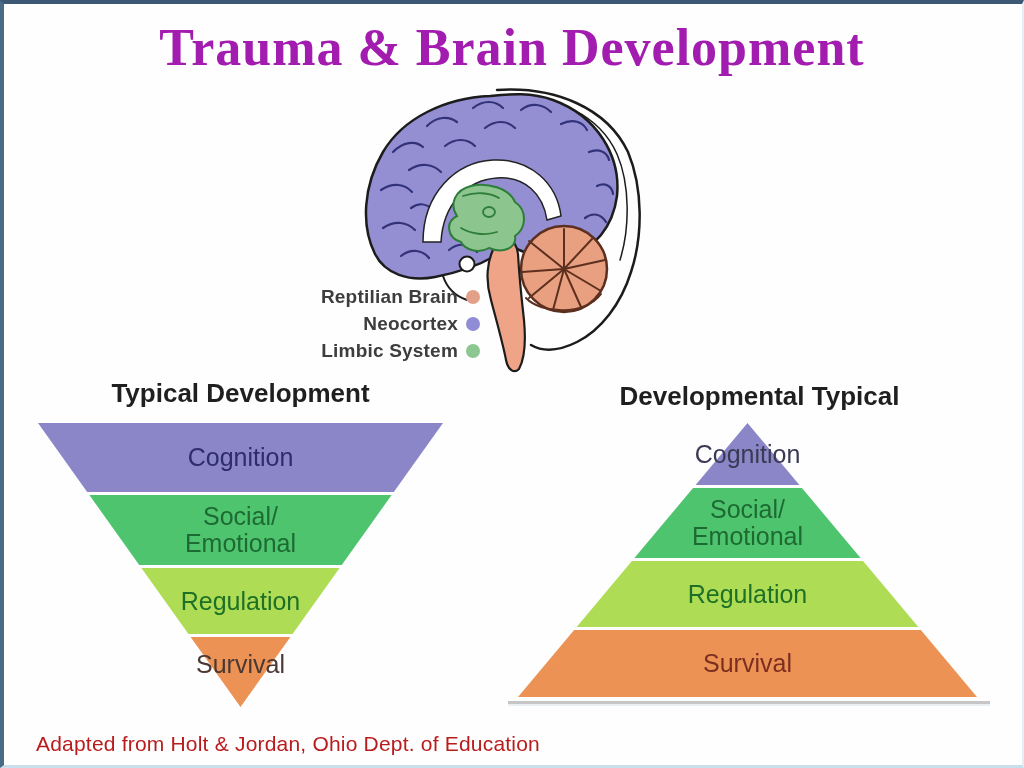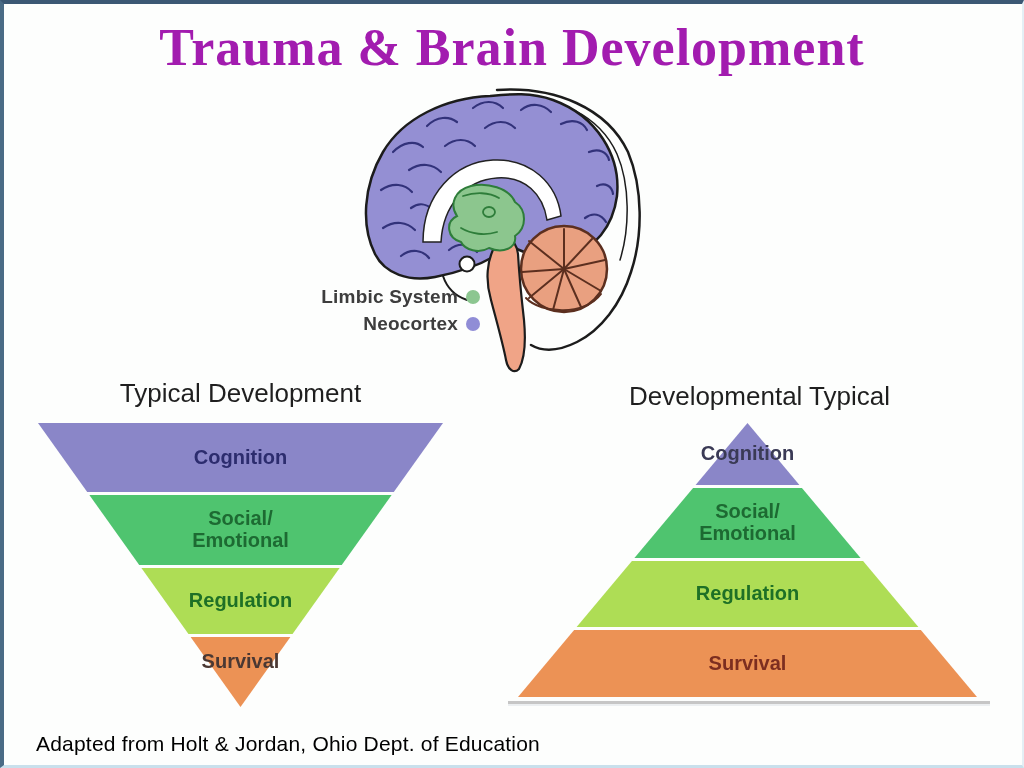--- a/index.html
+++ b/index.html
@@ -10,35 +10,35 @@
   }
   .frame{position:absolute;inset:0;pointer-events:none;
     border-top:4px solid #3c5874;border-left:4px solid #4a6b85;
     border-bottom:3px solid #c9e0ec;border-right:2px solid #e4eff5;z-index:50;}
   .title{
     position:absolute;top:18px;left:0;width:1024px;text-align:center;
     font-family:"Liberation Serif", serif;font-weight:bold;font-size:52px;
     letter-spacing:1px;color:#a21caf;
   }
   .pyr-heading{
-    position:absolute;text-align:center;font-weight:normal;font-size:26px;color:#1f1f1f;
+    position:absolute;text-align:center;font-weight:bold;font-size:26px;color:#1f1f1f;
   }
   .pyramid{position:absolute;}
   .band{position:absolute;left:0;width:100%;}
   .band .bg{position:absolute;inset:0;}
   .band-label{
     position:absolute;inset:0;display:flex;align-items:center;justify-content:center;
-    font-size:20px;font-weight:700;line-height:1.08;text-align:center;white-space:pre-line;
+    font-size:25px;font-weight:400;line-height:1.08;text-align:center;white-space:pre-line;
   }
   .legend{position:absolute;left:280px;top:283px;width:200px;}
   .legend-row{display:flex;align-items:center;justify-content:flex-end;gap:8px;height:27px;}
   .legend-label{font-weight:bold;font-size:19px;color:#3d3d3d;letter-spacing:0.2px;}
   .legend-dot{width:14px;height:14px;border-radius:50%;flex:0 0 auto;}
   .footer{
-    position:absolute;left:36px;top:732px;font-size:21px;color:#000000;letter-spacing:0.2px;
+    position:absolute;left:36px;top:732px;font-size:21px;color:#b91c1c;letter-spacing:0.2px;
   }
   .baseline{position:absolute;left:508px;top:701px;width:482px;height:3px;
     background:#c6c6c6;border-bottom:2px solid #eceff1;}
   .brain-svg{position:absolute;left:345px;top:88px;width:300px;height:290px;}
 </style>
 </head>
 <body>
 
 <div class="frame"></div>
 
@@ -98,26 +98,30 @@
     <path d="M 118 108 C 130 104, 144 104, 154 110" fill="none" stroke="#2e7d3a" stroke-width="1.8" stroke-linecap="round"></path>
     <path d="M 116 140 C 126 146, 140 148, 152 144" fill="none" stroke="#2e7d3a" stroke-width="1.8" stroke-linecap="round"></path>
   </g>
 
   <path d="M 98 188 C 102 200, 110 208, 122 212" fill="none" stroke="#1c1c1c" stroke-width="2" stroke-linecap="round"></path>
   <circle cx="122" cy="176" r="7.5" fill="#ffffff" stroke="#1c1c1c" stroke-width="2"></circle>
 </svg>
 
 <div class="legend">
   <div class="legend-row">
-    <span class="legend-label">Limbic System</span>
-    <span class="legend-dot" style="background: rgb(140, 198, 144);"></span>
+    <span class="legend-label">Reptilian Brain</span>
+    <span class="legend-dot" style="background: rgb(226, 160, 137);"></span>
   </div>
   <div class="legend-row">
     <span class="legend-label">Neocortex</span>
     <span class="legend-dot" style="background: rgb(144, 141, 214);"></span>
+  </div>
+  <div class="legend-row">
+    <span class="legend-label">Limbic System</span>
+    <span class="legend-dot" style="background: rgb(140, 198, 144);"></span>
   </div>
 </div>
 
 <div class="pyr-heading" style="left:38px;top:378px;width:405px;">Typical Development</div>
 <div class="pyr-heading" style="left:530px;top:381px;width:459px;">Developmental Typical</div>
 
 <div class="pyramid" style="left:38px;top:423px;width:405px;height:284px;">
   <div class="band" style="top:0;height:69px;">
     <div class="bg" style="clip-path: polygon(0% 0%, 100% 0%, 87.85% 100%, 12.15% 100%); background: rgb(138, 134, 200);"></div>
     <span class="band-label" style="color: rgb(44, 44, 110);">Cognition</span>

